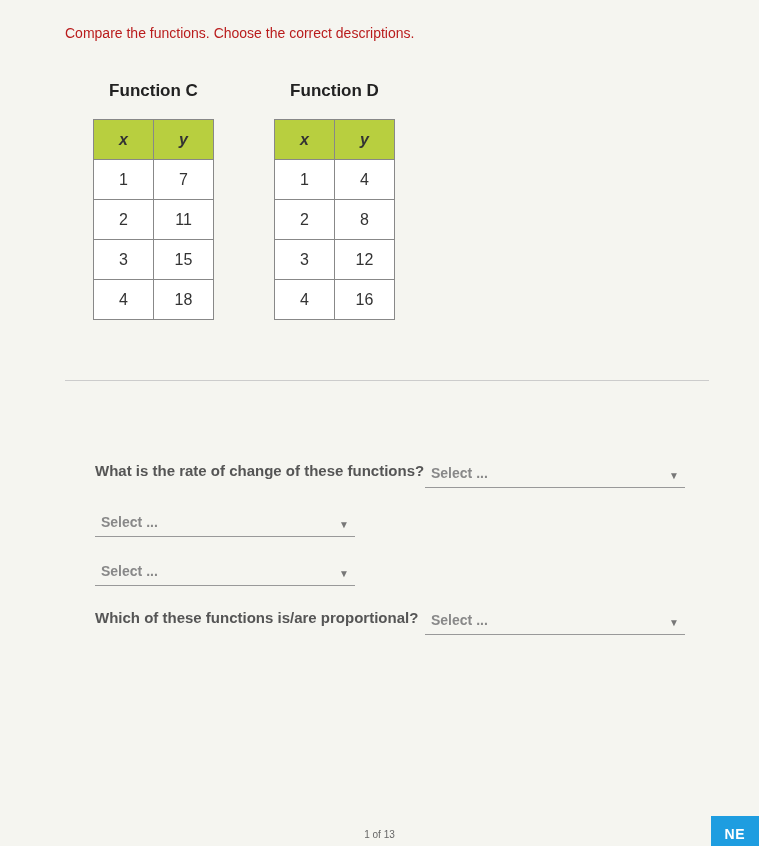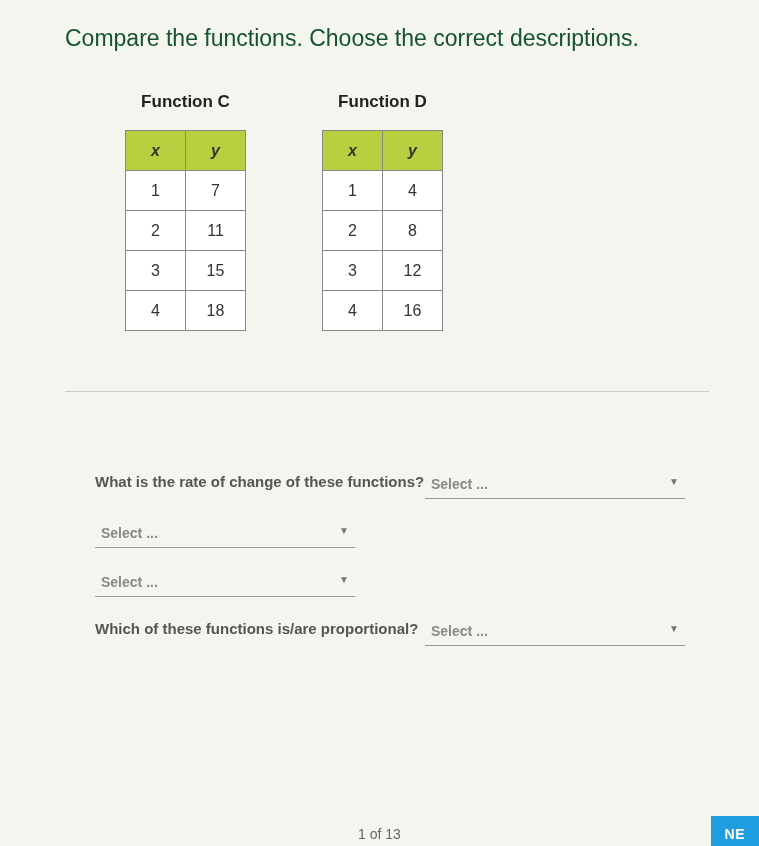--- a/index.html
+++ b/index.html
@@ -13,28 +13,28 @@
       width: 759px;
       height: 846px;
       position: relative;
       overflow: hidden;
       color: #333;
     }
     .content {
       padding: 25px 50px 0 65px;
     }
     .instruction {
-      font-size: 23px;
-      color: #14532d;
+      font-size: 14px;
+      color: #b91c1c;
       margin-bottom: 40px;
     }
     .tables-row {
       display: flex;
-      gap: 76px;
-      margin-left: 60px;
+      gap: 60px;
+      margin-left: 28px;
     }
     .func-block {
       display: flex;
       flex-direction: column;
       align-items: center;
     }
     .func-title {
       font-weight: bold;
       font-size: 17px;
       color: #222;
@@ -77,42 +77,42 @@
       color: #555;
       line-height: 1.35;
     }
     .select-wrap {
       flex: 1;
       max-width: 260px;
       border-bottom: 1px solid #999;
       padding: 4px 6px 6px 6px;
       display: flex;
       justify-content: space-between;
-      align-items: flex-start;
+      align-items: flex-end;
       color: #888;
       font-size: 14px;
       cursor: pointer;
     }
     .select-wrap .caret {
       font-size: 10px;
       color: #777;
     }
     .footer {
       position: absolute;
       bottom: 12px;
       left: 0;
       right: 0;
       display: flex;
       align-items: center;
     }
     .pager {
       position: absolute;
       left: 50%;
       transform: translateX(-50%);
-      font-size: 14px;
+      font-size: 10px;
       color: #666;
     }
     .next-btn {
       position: absolute;
       right: 0;
       background: #1e9de0;
       color: #fff;
       font-size: 14px;
       font-weight: bold;
       padding: 10px 14px;

